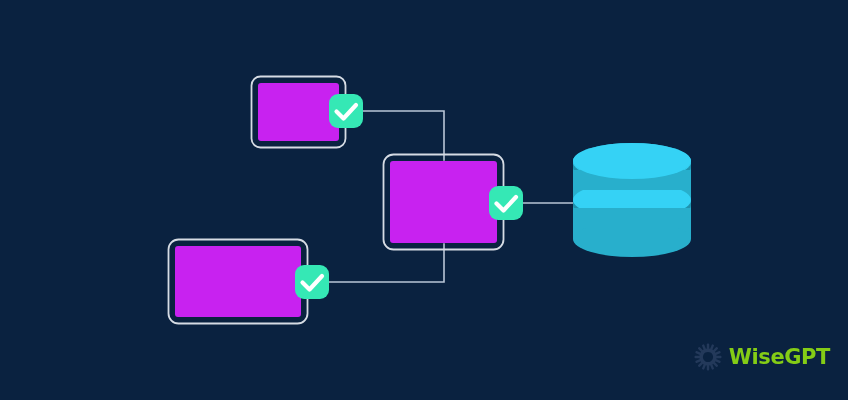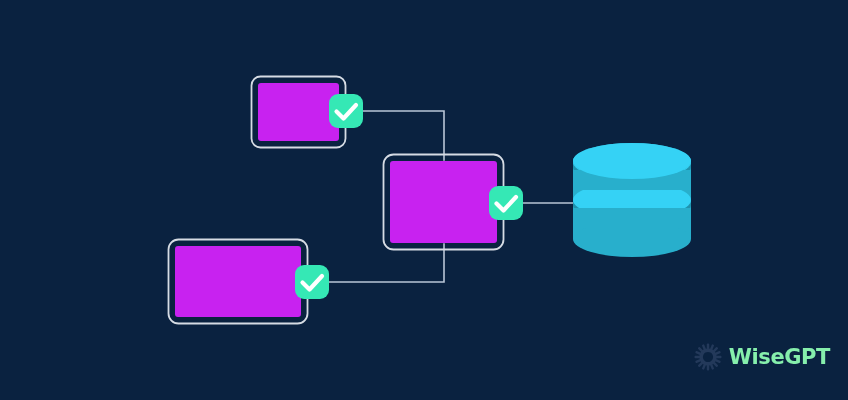--- a/index.html
+++ b/index.html
@@ -37,21 +37,21 @@
   .wm-mark {
     width: 30px;
     height: 30px;
     display: block;
   }
   .wm-text {
     font-family: "DejaVu Sans", sans-serif;
     font-size: 21px;
     font-weight: bold;
     letter-spacing: -0.4px;
-    color: #86efac;
+    color: #84cc16;
     line-height: 1;
     user-select: none;
   }
 </style>
 </head>
 <body>
 
 <div id="canvas">
 
   <svg id="diagram-svg" viewBox="0 0 848 400">

